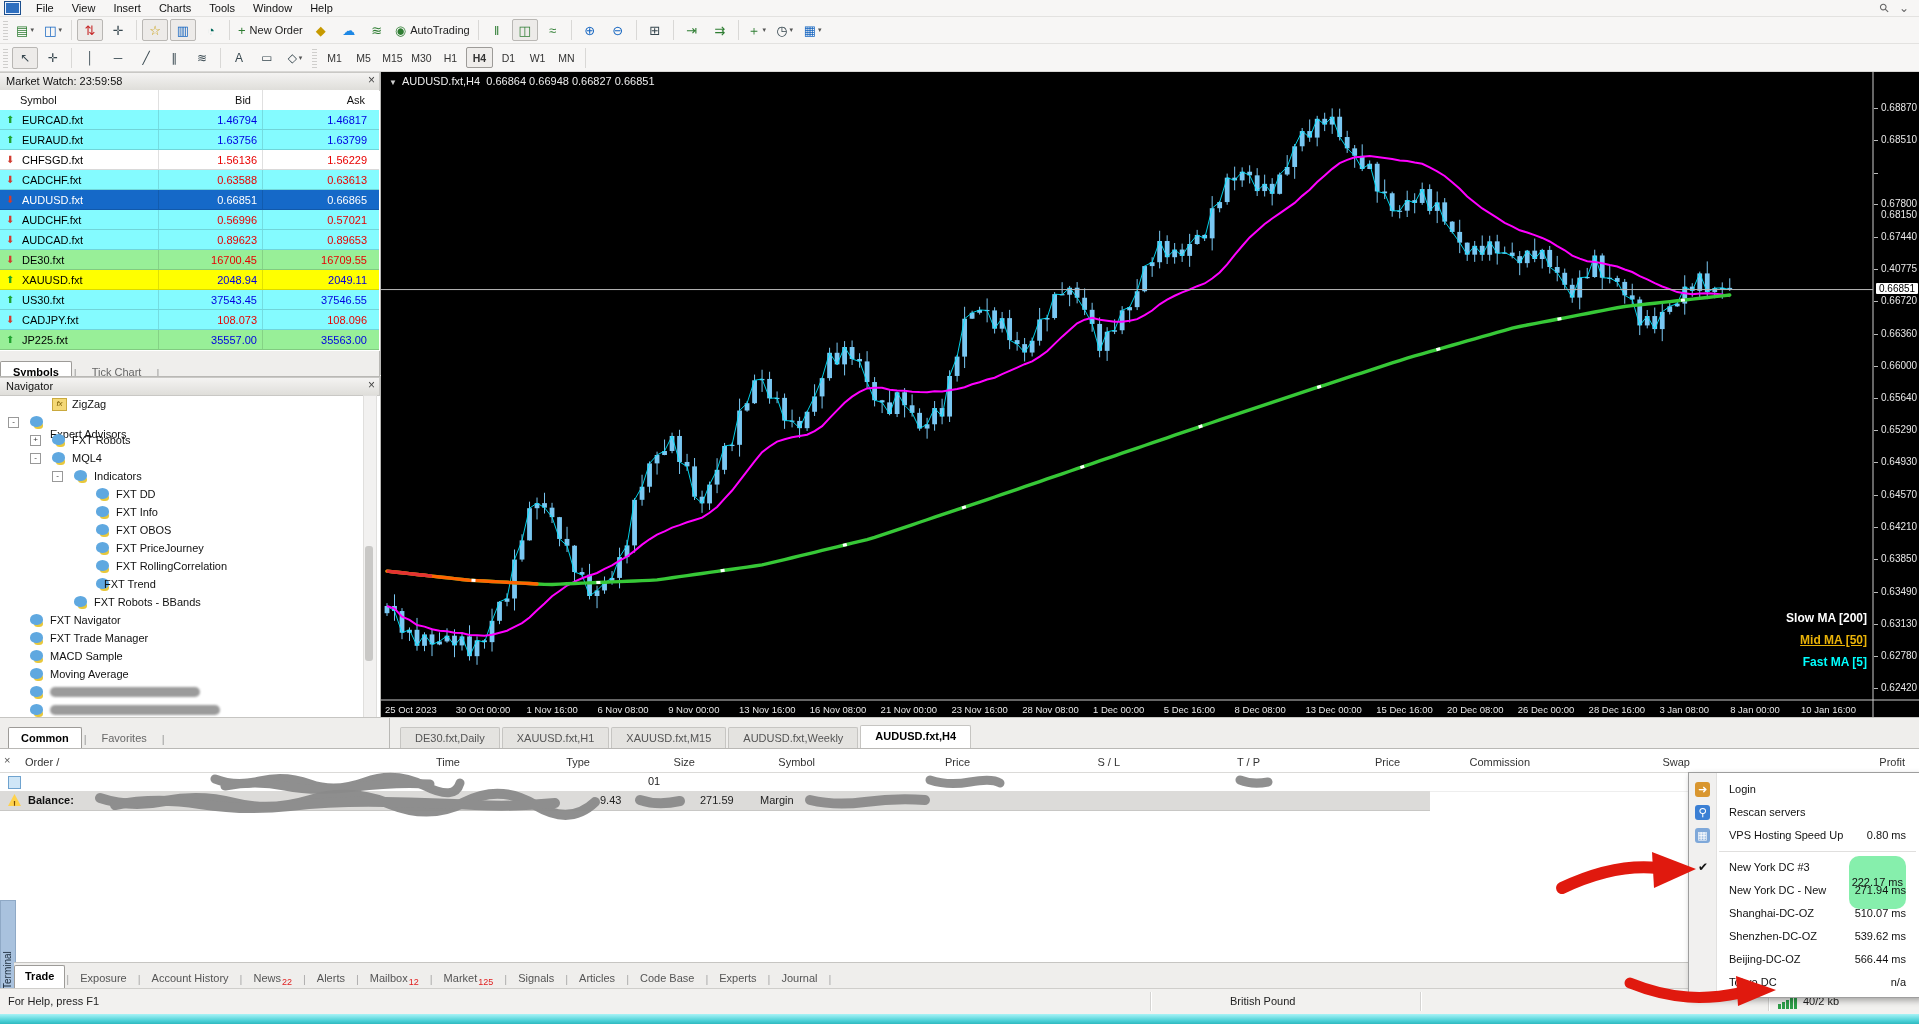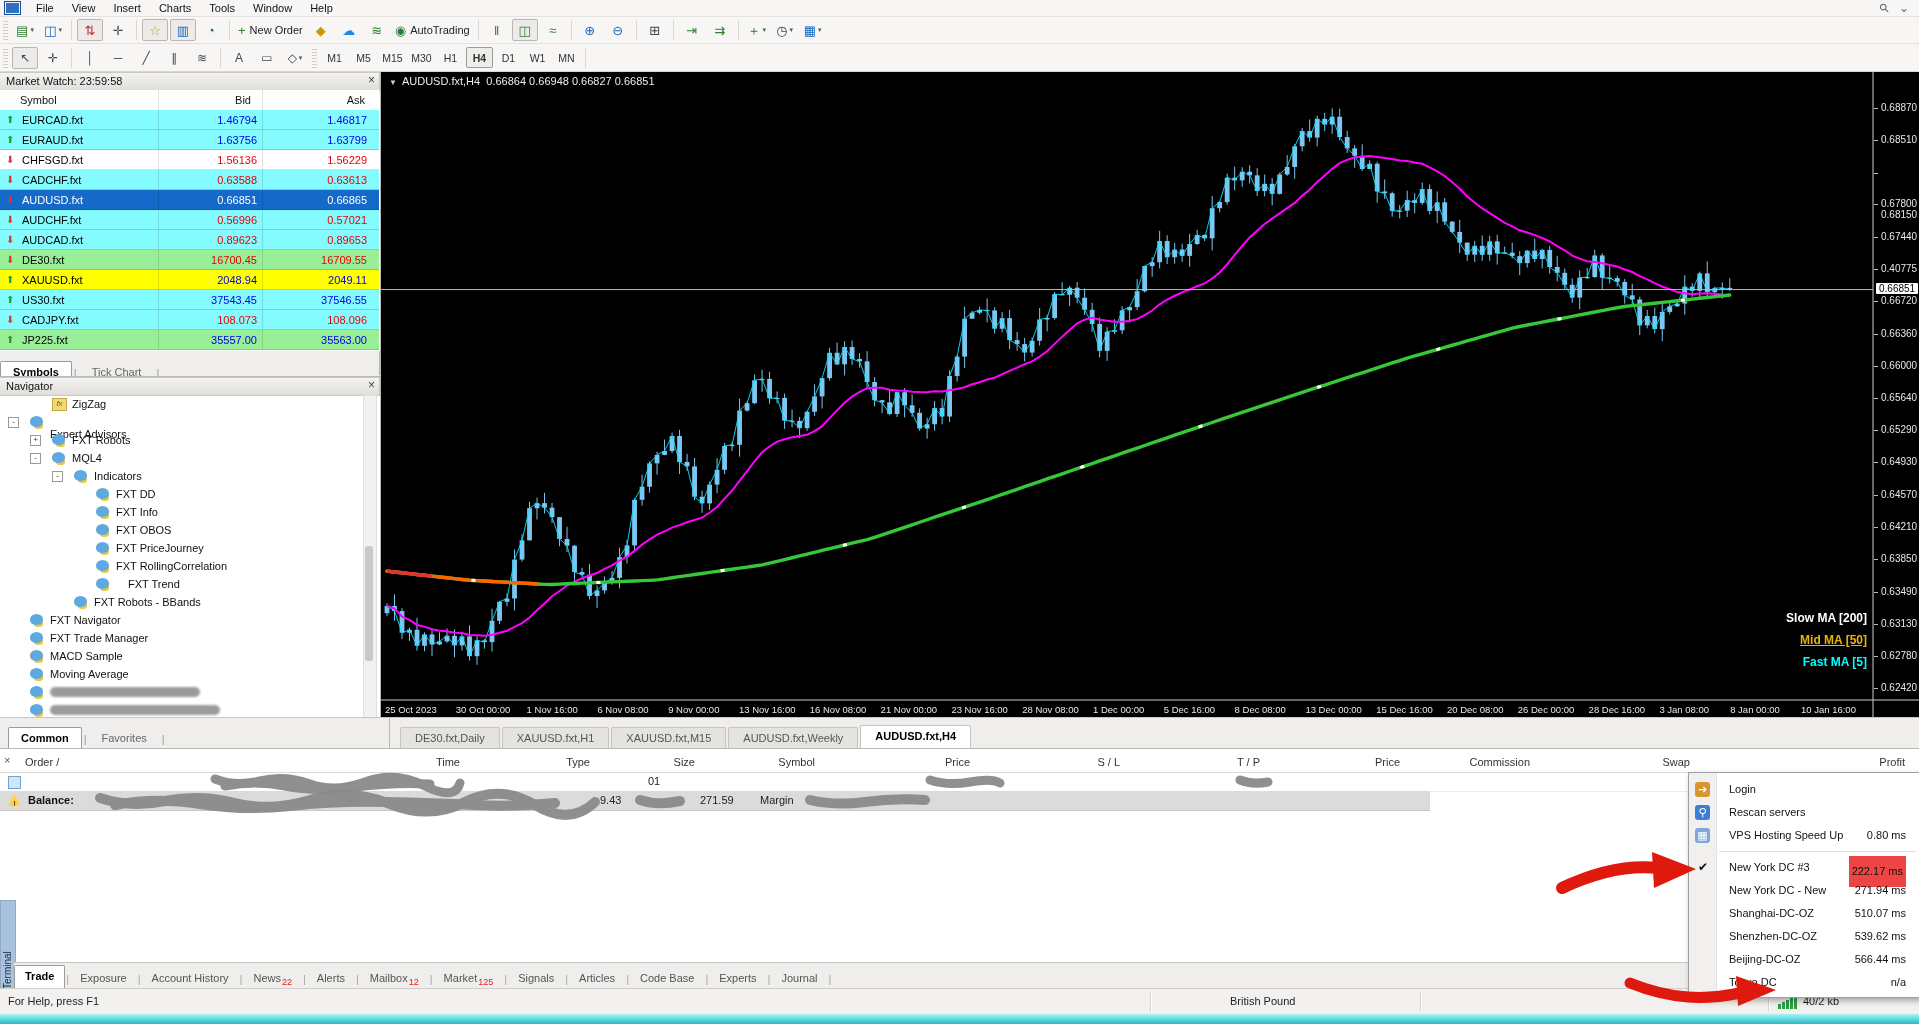--- a/index.html
+++ b/index.html
@@ -88,21 +88,21 @@
   #traffic{position:absolute;left:1778px;top:5px;display:flex;align-items:flex-end;gap:1px;}
   #traffic i{display:block;width:3px;background:#2E9E49;}
   #traffic span{margin-left:5px;line-height:15px;color:#222;}
   #taskbar{left:0;top:1014px;width:1919px;height:10px;background:linear-gradient(#A8F3F6,#49CFD5 70%,#2FB9BF);}
   
   #ctx{left:1688px;top:772px;width:231px;height:224px;background:#FFF;border:1px solid #9E9E9E;box-shadow:2px 3px 6px rgba(0,0,0,0.3);}
   #ctx .gutter{position:absolute;left:0;top:0;width:27px;height:100%;background:#F1F0EF;border-right:1px solid #E2E1E0;}
   .ctx-item{position:absolute;left:0;width:100%;height:23px;line-height:23px;}
   .ctx-item .lab{position:absolute;left:40px;}
   .ctx-item .val{position:absolute;right:14px;}
-  .ctx-item .val.hl{background:#ef4444;padding:4px 3px;}
+  .ctx-item .val.hl{background:#86efac;padding:15px 3px;border-radius:10px;}
   .ctx-item .ic{position:absolute;left:6px;top:4px;width:15px;height:15px;border-radius:3px;font-size:11px;line-height:15px;text-align:center;color:#fff;}
   .ctx-sep{position:absolute;left:30px;right:4px;height:1px;background:#E0DFDE;}
   .ctx-check{position:absolute;left:9px;font-size:12px;color:#111;}
   #annot{pointer-events:none;}
 </style>
 </head>
 <body>
 
 <div id="stage">
 
@@ -421,21 +421,21 @@
         <div class="tree-item">
           <span class="tree-ico ico-hat" style="left: 96px;"></span>
           <span class="tree-lbl" style="left: 116px;">FXT PriceJourney</span>
         </div>
         <div class="tree-item">
           <span class="tree-ico ico-hat" style="left: 96px;"></span>
           <span class="tree-lbl" style="left: 116px;">FXT RollingCorrelation</span>
         </div>
         <div class="tree-item">
           <span class="tree-ico ico-hat" style="left: 96px;"></span>
-          <span class="tree-lbl" style="left: 128px;">FXT Trend</span>
+          <span class="tree-lbl" style="left: 104px;">FXT Trend</span>
         </div>
         <div class="tree-item">
           <span class="tree-ico ico-hat" style="left: 74px;"></span>
           <span class="tree-lbl" style="left: 94px;">FXT Robots - BBands</span>
         </div>
         <div class="tree-item">
           <span class="tree-ico ico-hat" style="left: 30px;"></span>
           <span class="tree-lbl" style="left: 50px;">FXT Navigator</span>
         </div>
         <div class="tree-item">

